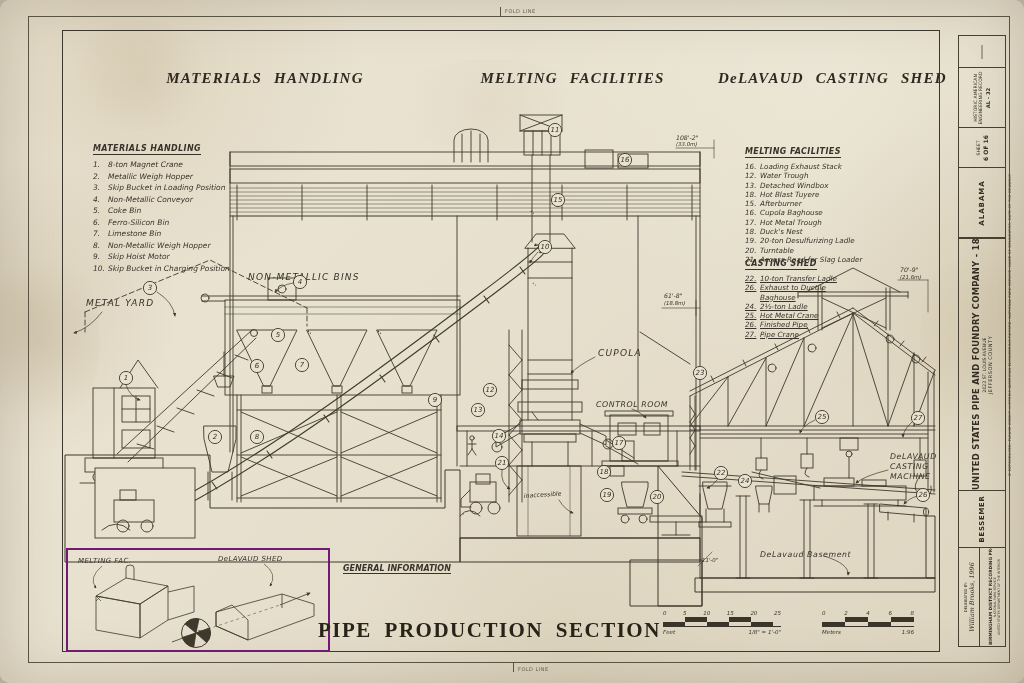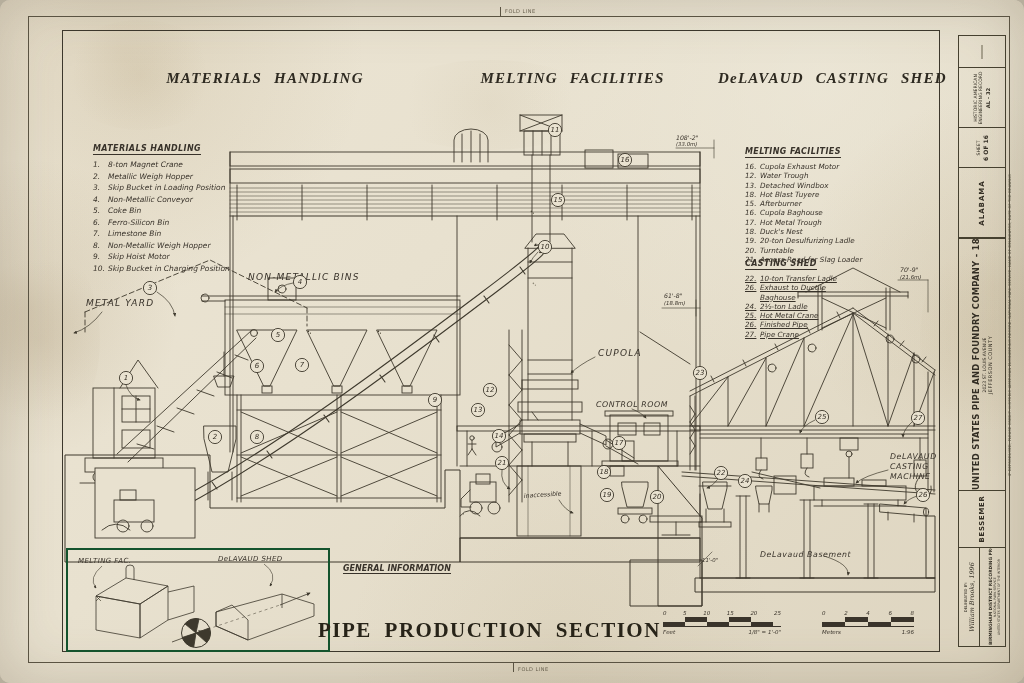--- a/index.html
+++ b/index.html
@@ -35,21 +35,21 @@
   .gi-text{font-size:7.4px;font-style:italic;line-height:9.6px;width:225px;}
   .main-title{position:absolute;font-family:"Liberation Serif",serif;font-weight:bold;font-size:21px;
     letter-spacing:1.5px;word-spacing:6px;color:#272318;text-align:center;white-space:nowrap;}
   
   .scale{position:absolute;color:#3a342b;}
   .sc-ticks{display:flex;justify-content:space-between;font-size:5.5px;font-style:italic;margin-bottom:1px;}
   .sc-bar{position:relative;height:9px;border-bottom:1px solid #3a342b;}
   .sc-seg{position:absolute;height:4.5px;background:#3a342b;}
   .sc-foot{display:flex;justify-content:space-between;font-size:5.5px;font-style:italic;margin-top:2px;}
   
-  .keymap{position:absolute;left:66px;top:548px;width:264px;height:104px;border:2px solid #14532d;box-sizing:border-box;}
+  .keymap{position:absolute;left:66px;top:548px;width:264px;height:104px;border:2px solid #701a75;box-sizing:border-box;}
   
   .tstrip{position:absolute;left:958px;top:35px;width:48px;height:612px;border:1.5px solid #45402f;box-sizing:border-box;}
   .tcell{position:absolute;left:0;width:100%;border-bottom:1px solid #45402f;box-sizing:border-box;overflow:hidden;}
   .rot{position:absolute;left:50%;top:50%;transform:translate(-50%,-50%) rotate(-90deg);white-space:nowrap;text-align:center;color:#332e24;}
   .rotblock{position:absolute;left:50%;top:50%;transform:translate(-50%,-50%) rotate(-90deg);text-align:center;color:#332e24;}
   .micro-line{position:absolute;left:50%;top:50%;width:14px;height:1px;background:#6b654f;transform:translate(-50%,-50%) rotate(-90deg);}
   
   svg text{fill:#38322a;}
   .lab{font:italic 9px "DejaVu Sans";letter-spacing:1.2px;}
   .lab8{font:italic 7.8px "DejaVu Sans";letter-spacing:.6px;}
@@ -607,21 +607,21 @@
         <span class="lg-lab">Skip Bucket in Charging Position</span>
       </div>
     </div>
 </div>
 
 <div class="legend lg-r" style="left:745px;top:139px;width:162px;">
   <div class="lg-title">MELTING FACILITIES</div>
   <div>
       <div class="lg-row">
         <span class="lg-num">16.</span>
-        <span class="lg-lab">Cupola Exhaust Motor</span>
+        <span class="lg-lab">Loading Exhaust Stack</span>
       </div>
       <div class="lg-row">
         <span class="lg-num">12.</span>
         <span class="lg-lab">Water Trough</span>
       </div>
       <div class="lg-row">
         <span class="lg-num">13.</span>
         <span class="lg-lab">Detached Windbox</span>
       </div>
       <div class="lg-row">

